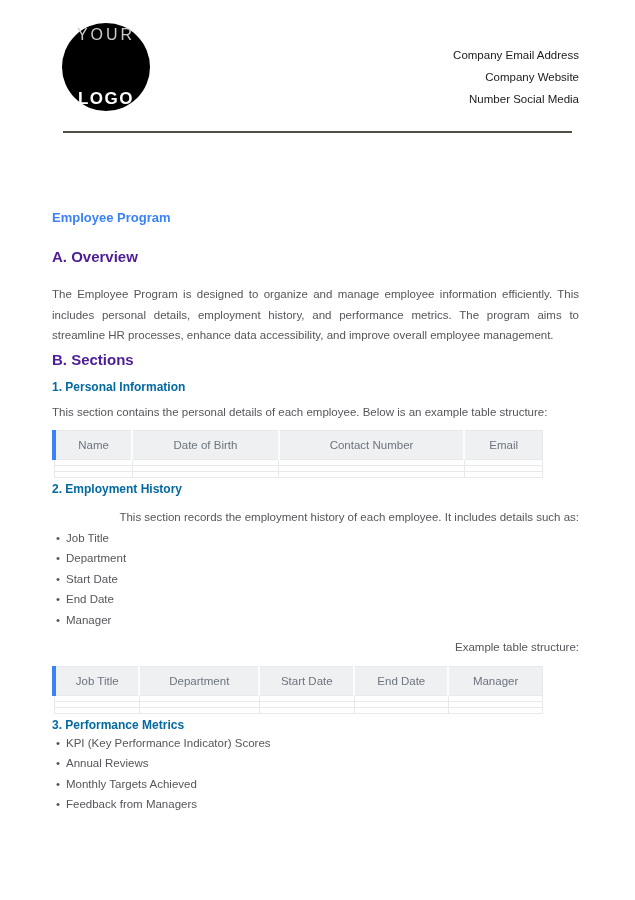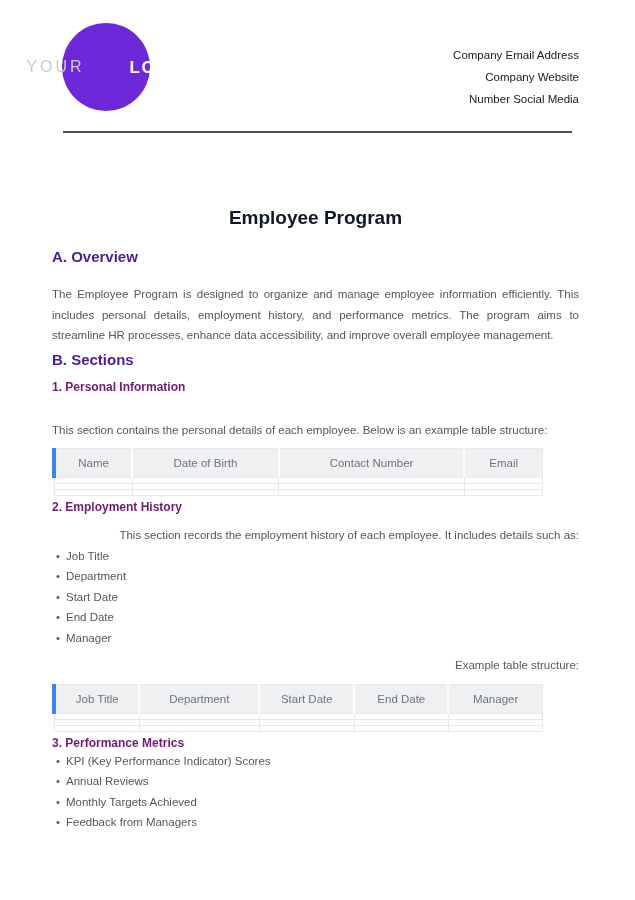--- a/index.html
+++ b/index.html
@@ -10,38 +10,38 @@
     overflow:hidden;
     position:relative;
     color:#54565a;
   }
   .page { padding:23px 56px 0 52px; width:635px; height:900px; overflow:hidden; }
 
   
   .header { display:flex; justify-content:space-between; align-items:flex-start; }
   .logo-circle {
     width:88px; height:88px; border-radius:50%;
-    background:#6d28d9; margin-left:10px;
-    display:flex; flex-direction:row; align-items:center; justify-content:center;
+    background:#000000; margin-left:10px;
+    display:flex; flex-direction:column; align-items:center; justify-content:center;
     flex:0 0 auto;
     gap:45px;
   }
   .logo-line1 { color:#cbcbcb; font-size:16px; letter-spacing:3px; font-weight:400; line-height:18px; }
   .logo-line2 { color:#ffffff; font-size:17px; letter-spacing:1.5px; font-weight:700; line-height:19px; }
   .contact { text-align:right; font-size:11.5px; line-height:22px; color:#1b1b1b; margin-top:21px; }
   .rule { height:2px; background:#514f48; margin:20px 7px 0 11px; }
 
   
   .doc-title {
-    margin-top:71px; text-align:center;
-    font-size:19px; font-weight:700; color:#0f172a; line-height:28px;
+    margin-top:71px; 
+    font-size:13px; font-weight:700; color:#3b82f6; line-height:28px;
   }
   h2.sec { font-size:15px; font-weight:700; color:#4c1d95; line-height:22px; margin-top:14px; }
   h2.sec.tight { margin-top:3px; }
-  h3.sub { font-size:12px; font-weight:700; color:#701a75; line-height:16px; margin-top:8px; }
+  h3.sub { font-size:12px; font-weight:700; color:#0369a1; line-height:16px; margin-top:8px; }
   h3.sub.after-table { margin-top:3px; }
 
   
   p.body { font-size:11.5px; line-height:20.5px; color:#54565a; text-align:justify; margin-top:16px; }
   p.body.plain { text-align:right; }
   ul.blist { list-style:none; margin-top:0; }
   ul.blist li { font-size:11.5px; line-height:20.5px; color:#54565a; padding-left:14px; position:relative; }
   ul.blist li::before { content:"\2022"; position:absolute; left:4px; top:0; color:#54565a; }
 
   
@@ -76,21 +76,21 @@
   <div class="rule"></div>
 
   <div class="doc-title">Employee Program</div>
 
   <h2 class="sec">A. Overview</h2>
   <p class="body">The Employee Program is designed to organize and manage employee information efficiently. This includes personal details, employment history, and performance metrics. The program aims to streamline HR processes, enhance data accessibility, and improve overall employee management.</p>
 
   <h2 class="sec tight">B. Sections</h2>
 
   <h3 class="sub">1. Personal Information</h3>
-  <p class="body" style="margin-top:25px">This section contains the personal details of each employee. Below is an example table structure:</p>
+  <p class="body" style="margin-top:7px">This section contains the personal details of each employee. Below is an example table structure:</p>
 
   <table class="ex">
     <colgroup>
         <col class="t1-c1">
         <col class="t1-c2">
         <col class="t1-c3">
         <col class="t1-c4">
       </colgroup>
     <thead>
       <tr>

